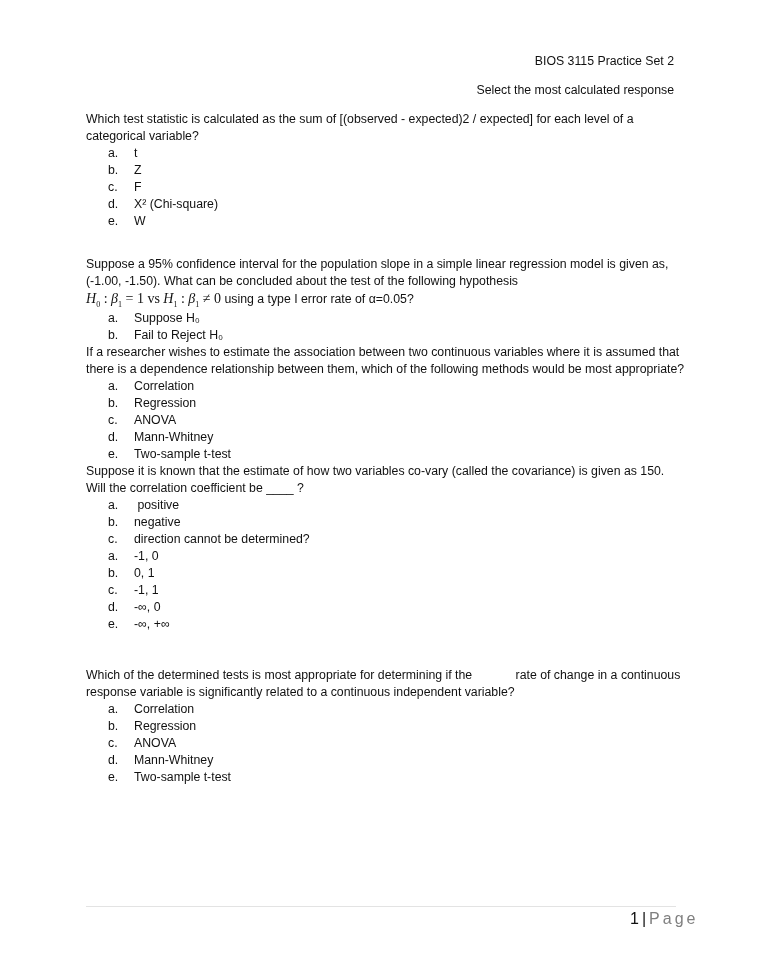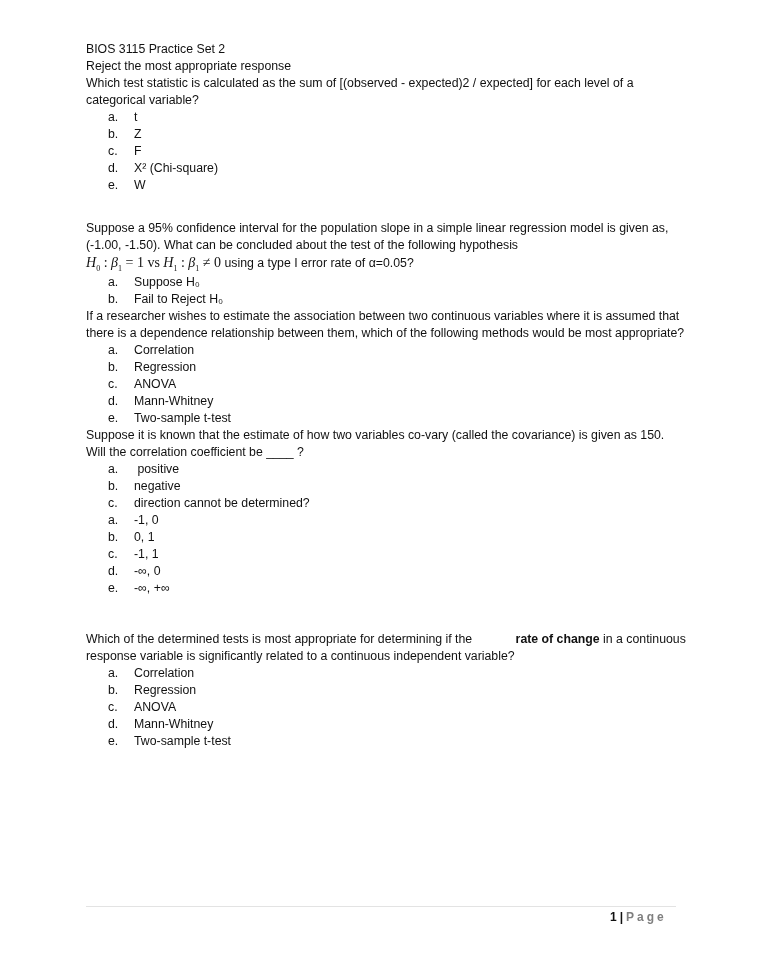--- a/index.html
+++ b/index.html
@@ -1,41 +1,41 @@
 <!DOCTYPE html>
 <html><head>
 <meta charset="utf-8">
 <style>
   html, body { margin: 0; padding: 0; background: #ffffff; }
   body { width: 762px; height: 980px; position: relative; overflow: hidden;
          font-family: "Liberation Sans", sans-serif; color: #111; font-size: 12.3px; }
   .page { position: absolute; left: 86px; top: 41px; width: 600px; line-height: 17px; }
-  .header-line { margin: 0; }
+  .header-line { margin: 12px; text-align: right; }
   .question { }
   .q-text { margin: 0; }
   .options { margin: 0; padding: 0; list-style: none; }
   .opt { display: flex; height: 17px; }
   .opt-letter { width: 26px; text-align: left; padding-left: 22px; box-sizing: content-box; }
   .opt-label { padding-left: 0; }
   .math { font-family: "Liberation Serif", serif; font-style: italic; font-size: 14px; }
   .math .up { font-style: normal; }
   sub.s { font-size: 8px; font-style: normal; }
-  .bold { font-weight: bold; padding-left: 40px; }
+  .bold { font-weight: normal; padding-left: 40px; }
   .footer-rule { position: absolute; left: 86px; top: 906px; width: 590px; height: 1px; background: #e3e3e3; }
-  .footer { position: absolute; left: 610px; top: 910px; font-size: 12px; color: #111; font-weight: bold; }
+  .footer { position: absolute; left: 630px; top: 910px; font-size: 16px; color: #111; }
   .footer .sep { margin: 0 3px; }
   .footer .pg { color: #7f7f7f; letter-spacing: 3px; }
   .gap-lg { margin-top: 34px; }
 </style>
 </head>
 <body>
 
 <div class="page">
   <p class="header-line">BIOS 3115 Practice Set 2</p>
-  <p class="header-line">Reject the most appropriate response</p>
+  <p class="header-line">Select the most calculated response</p>
 
   <div class="question">
     <p class="q-text">Which test statistic is calculated as the sum of [(observed - expected)2 / expected] for each level of a categorical variable?</p>
     <ul class="options">
       <li class="opt">
           <span class="opt-letter">a.</span>
           <span class="opt-label">t</span>
         </li>
       <li class="opt">
           <span class="opt-letter">b.</span>

